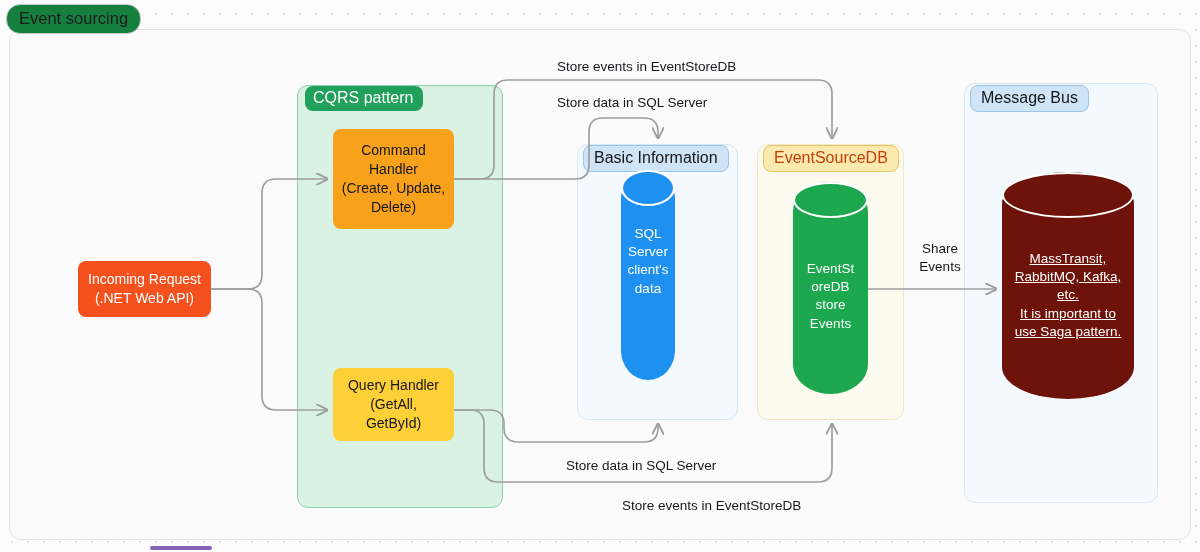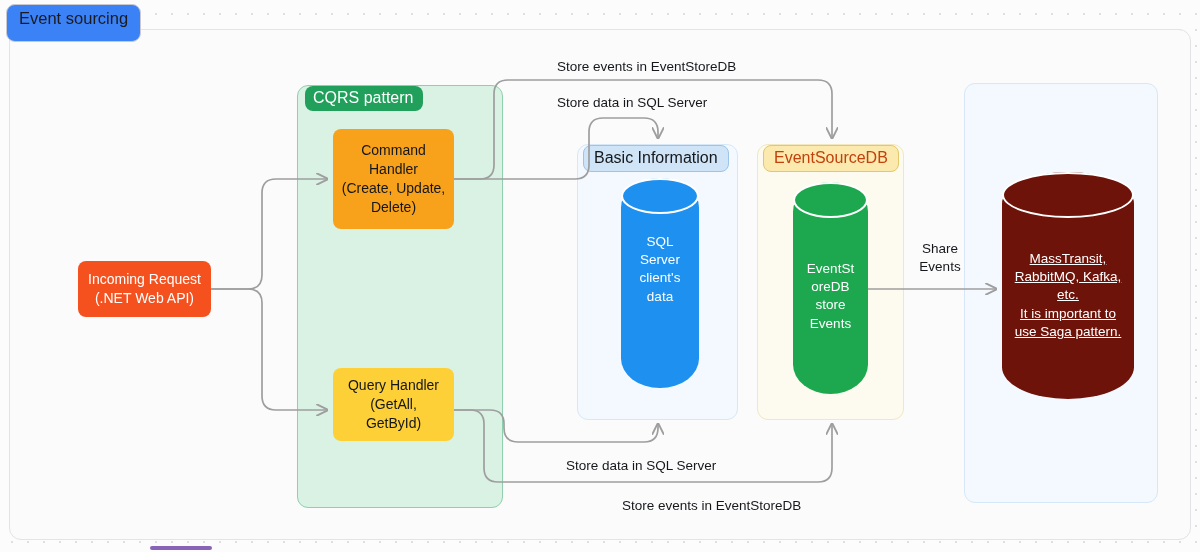--- a/index.html
+++ b/index.html
@@ -24,24 +24,24 @@
     background-image: radial-gradient(#d9d9de 1px, transparent 1.1px);
     background-size: 16px 16px;
     background-position: 4px 6px;
     opacity: .85;
   }
 
   
   #title-chip {
     position: absolute;
     left: 6px; top: 4px;
-    padding: 5px 12px 14px 12px;
-    background: #3b82f6;
+    padding: 5px 12px 6px 12px;
+    background: #15803d;
     border: 1px solid #c9c9cf;
-    border-radius: 9px;
+    border-radius: 14px;
     font-size: 16.5px;
     color: #1b1b1f;
     line-height: 1;
     z-index: 40;
     white-space: nowrap;
   }
 
   
   #frame {
     position: absolute;
@@ -176,21 +176,21 @@
     position: absolute;
     left: 0;
     width: 100%;
     text-align: center;
     color: #ffffff;
     font-size: 13.5px;
     line-height: 1.35;
     white-space: pre-line;
   }
 
-  #cyl-sql { left: 621px; top: 178px; width: 78px; height: 210px; }
+  #cyl-sql { left: 621px; top: 170px; width: 54px; height: 210px; }
   #cyl-sql .body { background: #1e90f0; }
   #cyl-sql .top { height: 36px; background: #1e90f0; }
   #cyl-sql .label { top: 55px; }
 
   #cyl-esdb { left: 793px; top: 182px; width: 75px; height: 212px; }
   #cyl-esdb .body { background: #1da84f; }
   #cyl-esdb .top { height: 36px; background: #1da84f; }
   #cyl-esdb .label { top: 78px; }
 
   #cyl-bus { left: 1002px; top: 172px; width: 132px; height: 227px; }
@@ -243,20 +243,21 @@
   <div class="group" id="grp-cqrs"></div>
   <div class="group-label" id="lbl-cqrs">CQRS pattern</div>
 
   <div class="group" id="grp-basic"></div>
   <div class="group-label" id="lbl-basic">Basic Information</div>
 
   <div class="group" id="grp-esdb"></div>
   <div class="group-label" id="lbl-esdb">EventSourceDB</div>
 
   <div class="group" id="grp-bus"></div>
+  <div class="group-label" id="lbl-bus">Message Bus</div>
 
   <svg id="wires" viewBox="0 0 1200 552">
     <defs>
       <marker id="arrow" viewBox="0 0 10 10" refX="9" refY="5" markerWidth="7" markerHeight="7" orient="auto-start-reverse">
         <path d="M 0 0 L 10 5 L 0 10" fill="none" stroke="#9e9e9e" stroke-width="1.6"></path>
       </marker>
     </defs>
     <g fill="none" stroke="#9e9e9e" stroke-width="1.7" marker-end="url(#arrow)">
 
       <path d="M 211 289 L 248 289 Q 262 289 262 275 L 262 193 Q 262 179 276 179 L 327 179"></path>

